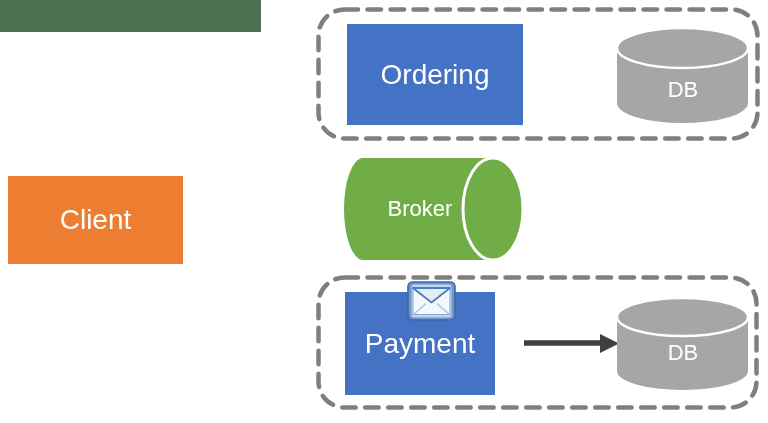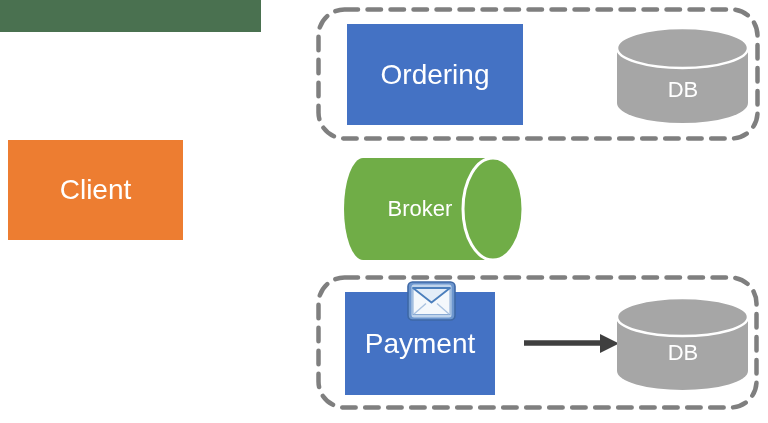--- a/index.html
+++ b/index.html
@@ -9,21 +9,21 @@
   }
   html,body{margin:0;padding:0;background:#fff;}
   .stage{
     position:relative; width:768px; height:423px; background:#fff;
     font-family:"Liberation Sans",sans-serif; overflow:hidden;
   }
   .top-bar{position:absolute; left:0; top:0; width:261px; height:32px;
     background:var(--top-bar-green);}
   .node{position:absolute; display:flex; align-items:center; justify-content:center;
     color:var(--label-white); font-size:28px; line-height:1;}
-  .client{left:8px; top:140px; width:175px; height:100px; background:var(--client-orange);}
+  .client{left:8px; top:176px; width:175px; height:88px; background:var(--client-orange);}
   .ordering{left:347px; top:24px; width:176px; height:101px; background:var(--service-blue);}
   .payment{left:345px; top:292px; width:150px; height:103px; background:var(--service-blue);}
   .layer{position:absolute; left:0; top:0;}
   .boundary{fill:none; stroke:var(--boundary-gray); stroke-width:4.5;
     stroke-dasharray:13.5 9.5; stroke-linecap:round;}
   .broker-fill{fill:var(--broker-green);}
   .broker-end{stroke:#FFFFFF; stroke-width:3;}
   .db-fill{fill:var(--db-gray);}
   .db-top{stroke:#FFFFFF; stroke-width:2.5;}
   .svg-label{fill:var(--label-white); font-size:22px; text-anchor:middle;

